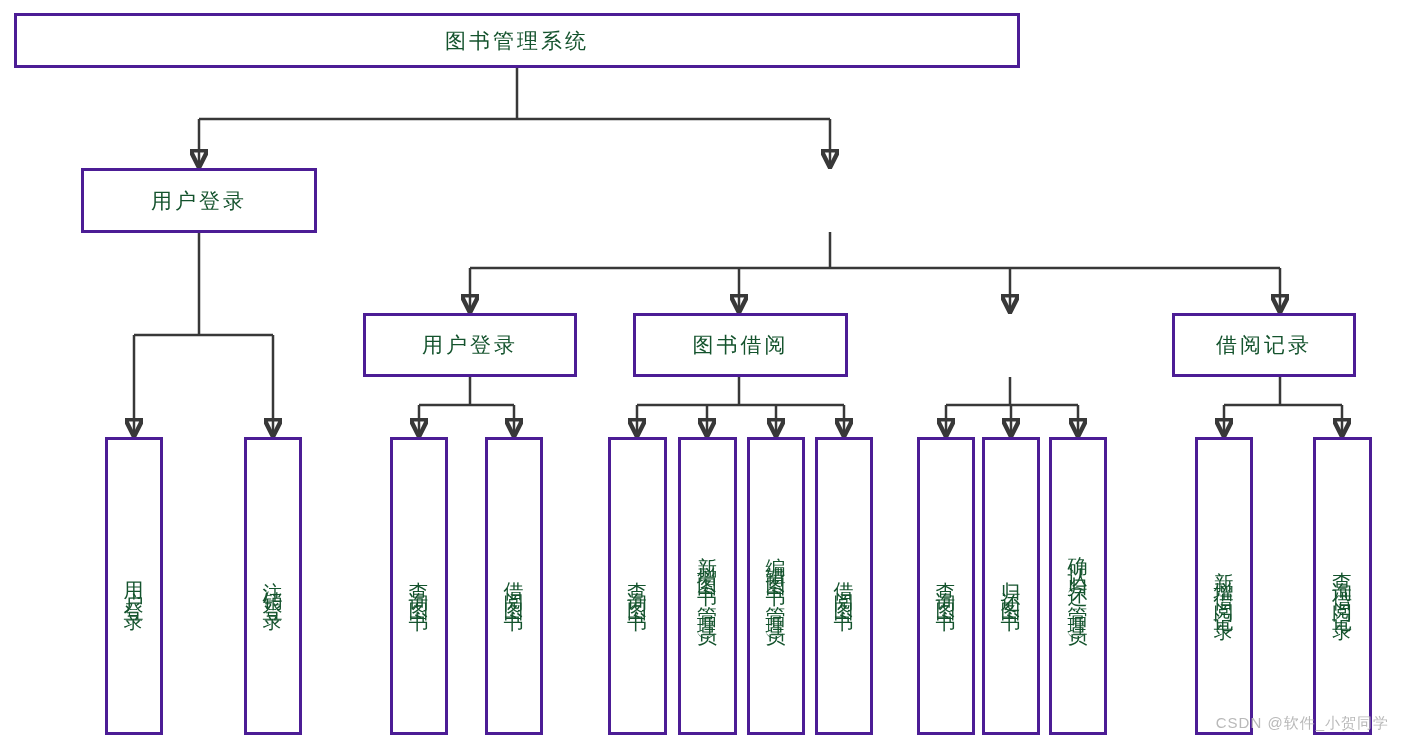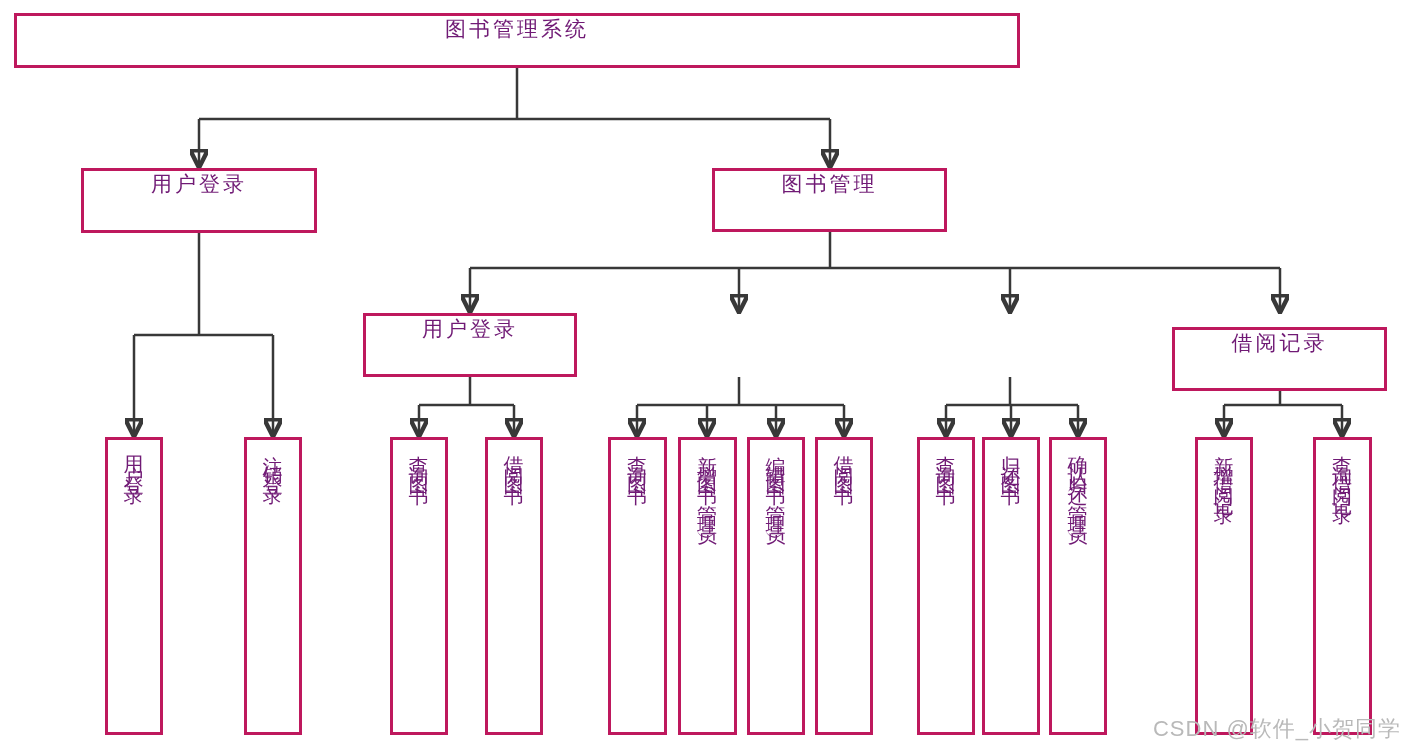--- a/index.html
+++ b/index.html
@@ -18,43 +18,44 @@
   }
   .connectors path, .connectors line {
     stroke: #383838;
     stroke-width: 2.5;
     fill: none;
   }
   .box {
     position: absolute;
     box-sizing: border-box;
     background: #ffffff;
-    border: 3px solid #be185d;
+    border: 3px solid #4c1d95;
     display: flex;
+    align-items: center;
     justify-content: center;
-    color: #701a75;
+    color: #14532d;
   }
   .box .lbl {
     font-size: 21px;
     letter-spacing: 3px;
     white-space: nowrap;
     line-height: 1.2;
   }
   .box.v .lbl {
     writing-mode: vertical-rl;
     text-orientation: mixed;
     font-size: 20px;
     letter-spacing: 10px;
     line-height: 1;
   }
   .watermark {
     position: absolute;
     top: 714px;
-    right: 4px;
-    font-size: 22px;
+    right: 16px;
+    font-size: 15px;
     letter-spacing: 1px;
     color: #b9b9b9;
     white-space: nowrap;
   }
 </style>
 </head>
 <body>
 
 <div class="canvas">
 
@@ -113,28 +114,28 @@
     </g>
   </svg>
 
   <div class="box" style="left:14px;top:13px;width:1006px;height:55px">
     <span class="lbl">图书管理系统</span>
   </div>
 
   <div class="box" style="left:81px;top:168px;width:236px;height:65px">
     <span class="lbl">用户登录</span>
   </div>
-  <div class="box" style="left:712px;top:168px;width:235px;height:64px">
-    <span class="lbl">图书管理</span>
-  </div>
 
   <div class="box" style="left:363px;top:313px;width:214px;height:64px">
     <span class="lbl">用户登录</span>
   </div>
-  <div class="box" style="left:1172px;top:327px;width:215px;height:64px">
+  <div class="box" style="left:633px;top:313px;width:215px;height:64px">
+    <span class="lbl">图书借阅</span>
+  </div>
+  <div class="box" style="left:1172px;top:313px;width:184px;height:64px">
     <span class="lbl">借阅记录</span>
   </div>
 
   <div class="box v" style="left:105px;top:437px;width:58px;height:298px">
     <span class="lbl">用户登录</span>
   </div>
   <div class="box v" style="left:244px;top:437px;width:58px;height:298px">
     <span class="lbl">注销登录</span>
   </div>
 

